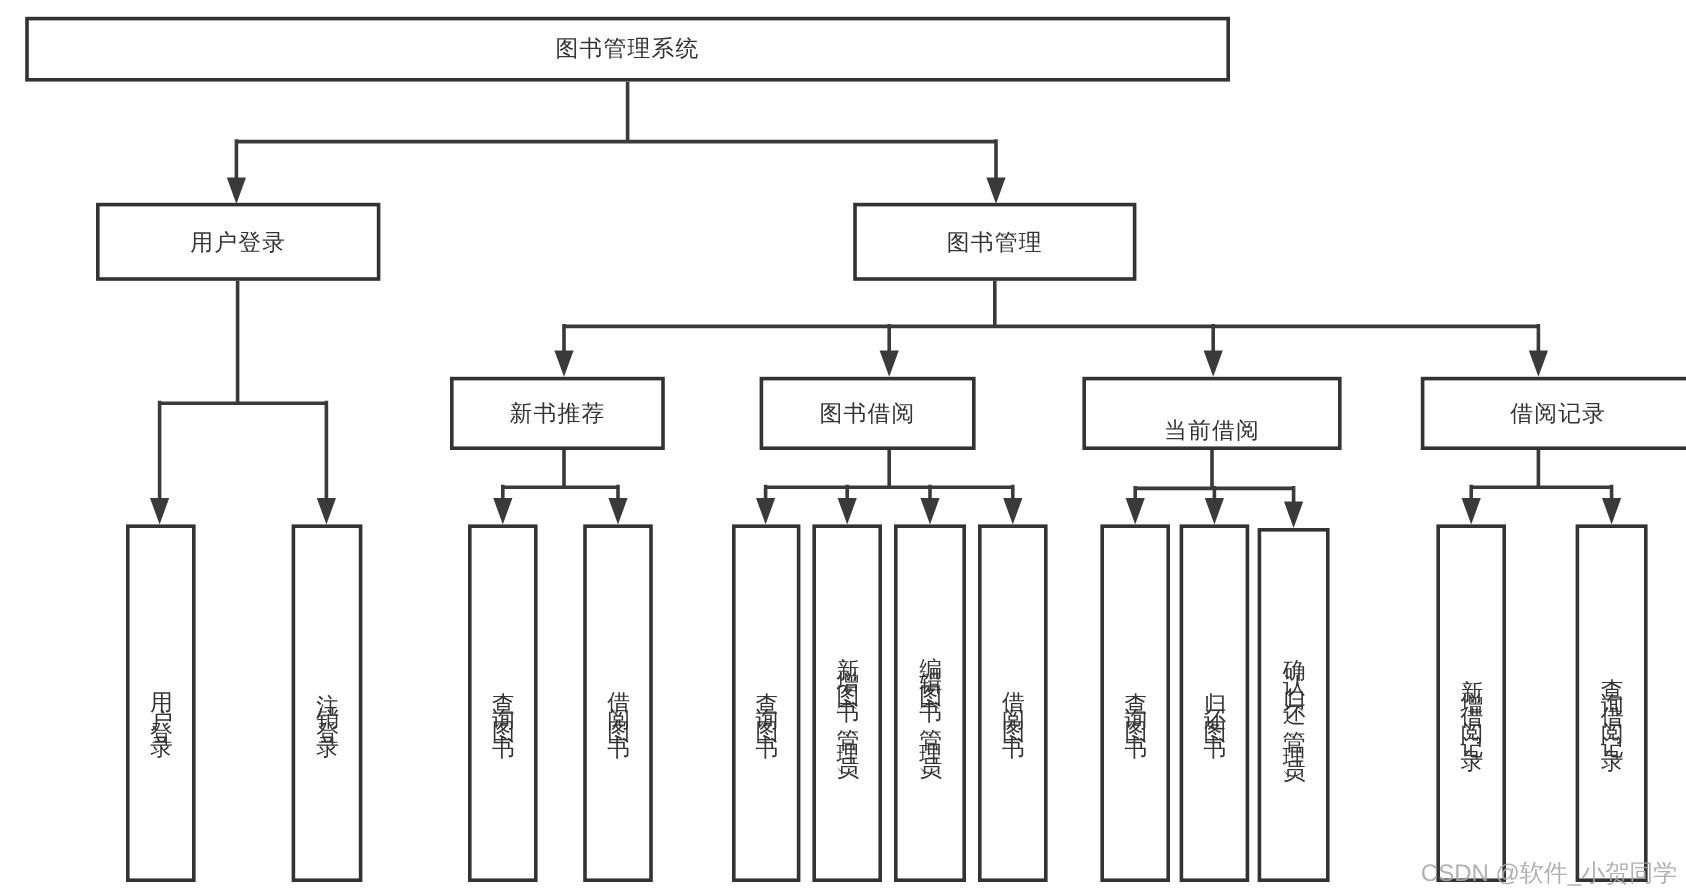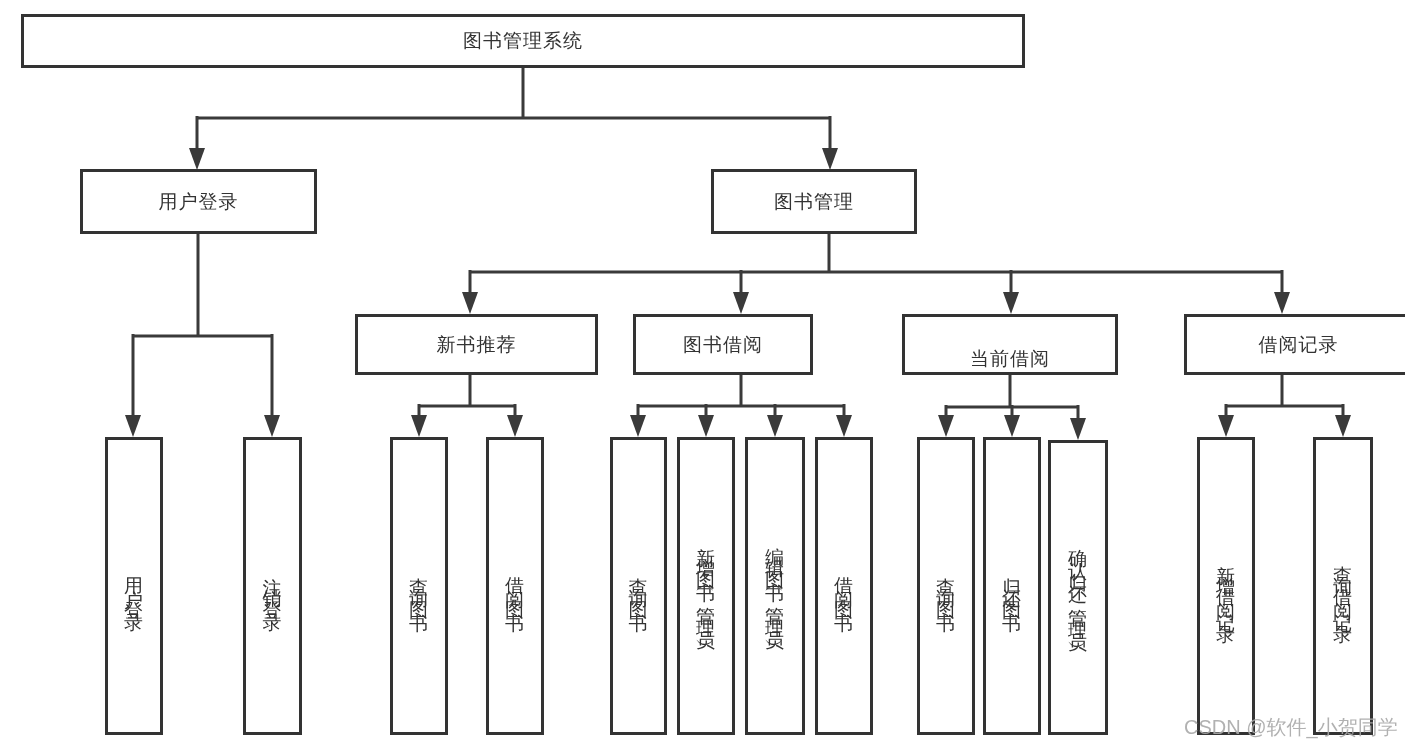--- a/index.html
+++ b/index.html
@@ -113,25 +113,25 @@
     </g>
   </svg>
 
   <div class="node hnode" style="left:21px; top:14px; width:1004px; height:54px;">
     <span>图书管理系统</span>
   </div>
 
   <div class="node hnode" style="left:80px; top:169px; width:237px; height:65px;">
     <span>用户登录</span>
   </div>
-  <div class="node hnode" style="left:711px; top:169px; width:206px; height:65px;">
+  <div class="node hnode" style="left:711px; top:169px; width:236px; height:65px;">
     <span>图书管理</span>
   </div>
 
-  <div class="node hnode" style="left:355px; top:314px; width:243px; height:61px;">
+  <div class="node hnode" style="left:375px; top:314px; width:179px; height:61px;">
     <span>新书推荐</span>
   </div>
   <div class="node hnode" style="left:633px; top:314px; width:180px; height:61px;">
     <span>图书借阅</span>
   </div>
   <div class="node hnode" style="left:902px; top:314px; width:216px; height:61px;align-items:flex-end;">
     <span>当前借阅</span>
   </div>
   <div class="node hnode" style="left:1173px; top:314px; width:229px; height:61px;margin-left:11px;">
     <span>借阅记录</span>

